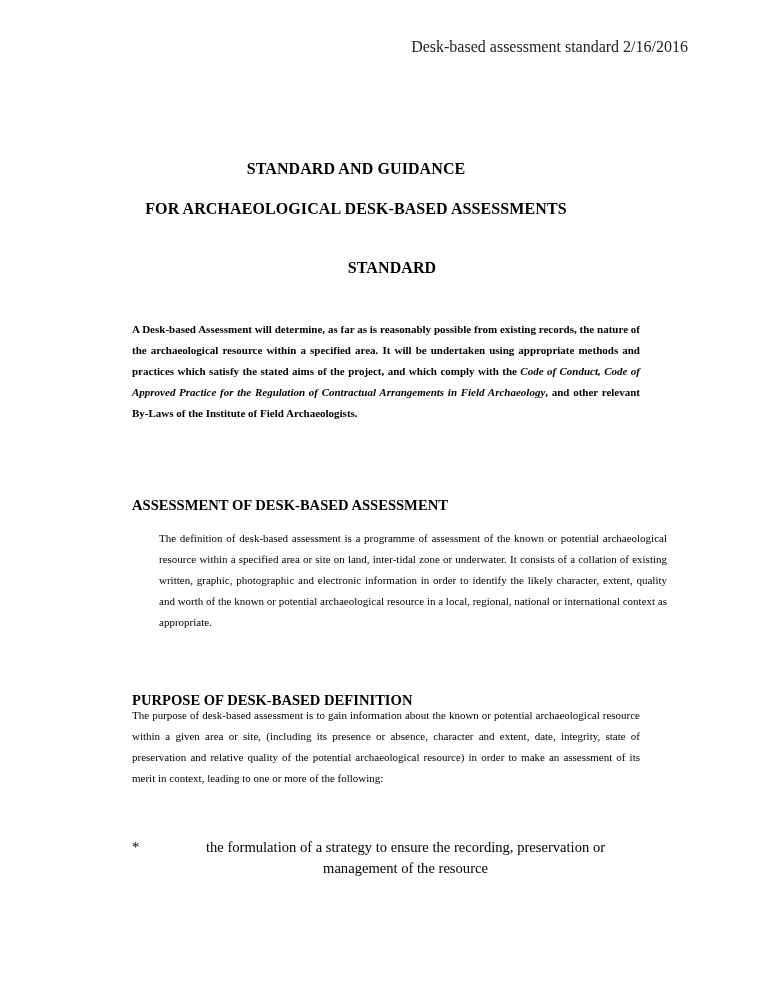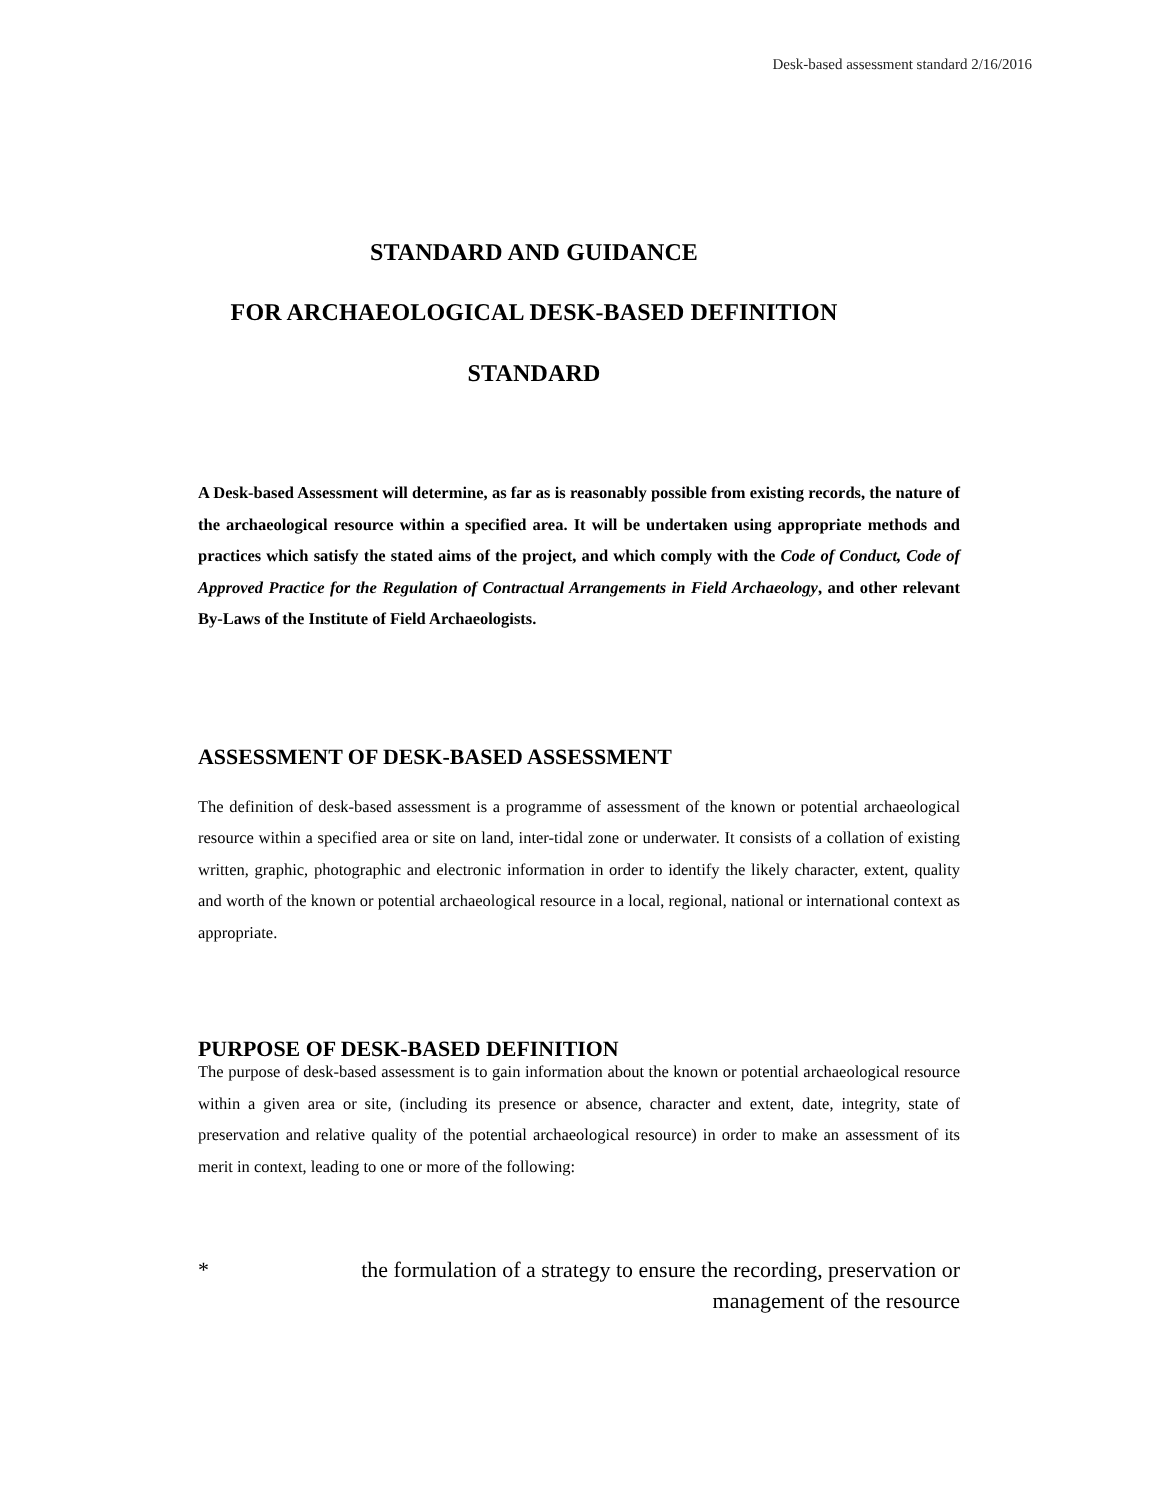--- a/index.html
+++ b/index.html
@@ -12,80 +12,80 @@
       height: 994px;
       position: relative;
       overflow: hidden;
       font-family: "Liberation Serif", "DejaVu Serif", serif;
       color: #000000;
     }
     .page-header {
       position: absolute;
       top: 38px;
       right: 80px;
-      font-size: 10px;
+      font-size: 16px;
       color: #222;
     }
     .title {
       position: absolute;
       left: 0;
       width: 712px;
       text-align: center;
       font-weight: bold;
       font-size: 16px;
       letter-spacing: 0.1px;
     }
     .t1 { top: 160px; }
     .t2 { top: 200px; }
-    .t3 { top: 241px; }
+    .t3 { top: 259px; margin-left: 36px; }
     .block {
       position: absolute;
       left: 132px;
       width: 508px;
       font-size: 11px;
       line-height: 21px;
       text-align: justify;
     }
     .bold-block { font-weight: bold; top: 319px; }
     .bold-block i { font-style: italic; }
     .heading {
       position: absolute;
       left: 132px;
       font-weight: bold;
       font-size: 14.6px;
     }
     .h1 { top: 497px; }
     .h2 { top: 692px; }
-    .p1 { top: 528px; }
+    .p1 { top: 528px; margin-left: 27px; }
     .p2 { top: 705px; }
     .bullet-row {
       position: absolute;
       top: 837px;
       left: 132px;
       width: 508px;
       font-size: 14.6px;
       line-height: 21px;
     }
     .bullet-mark {
       position: absolute;
       left: 0;
       top: 0;
     }
     .bullet-text {
       margin-left: 39px;
-      text-align: right;
+      text-align: center;
     }
   </style>
 </head>
 <body>
 
 <div class="page-header">Desk-based assessment standard 2/16/2016</div>
 
 <div class="title t1">STANDARD AND GUIDANCE</div>
-<div class="title t2">FOR ARCHAEOLOGICAL DESK-BASED DEFINITION</div>
+<div class="title t2">FOR ARCHAEOLOGICAL DESK-BASED ASSESSMENTS</div>
 <div class="title t3">STANDARD</div>
 
 <div class="block bold-block"><span>A Desk-based Assessment will determine, as far as is reasonably possible from existing records, the nature of the archaeological resource within a specified area.  It will be undertaken using appropriate methods and practices which satisfy the stated aims of the project, and which comply with the </span><i>Code of Conduct, Code of Approved Practice for the Regulation of Contractual Arrangements in Field Archaeology</i><span>, and other relevant By-Laws of the Institute of Field Archaeologists.</span></div>
 
 <div class="heading h1">ASSESSMENT OF DESK-BASED ASSESSMENT</div>
 <div class="block p1">The definition of desk-based assessment is a programme of assessment of the known or potential archaeological resource within a specified area or site on land, inter-tidal zone or underwater.  It consists of a collation of existing written, graphic, photographic and electronic information in order to identify the likely character, extent, quality and worth of the known or potential archaeological resource in a local, regional, national or international context as appropriate.</div>
 
 <div class="heading h2">PURPOSE OF DESK-BASED DEFINITION</div>
 <div class="block p2">The purpose of desk-based assessment is to gain information about the known or potential archaeological resource within a given area or site, (including its presence or absence, character and extent, date, integrity, state of preservation and relative quality of the potential archaeological resource) in order to make an assessment of its merit in context, leading to one or more of the following:</div>
 

